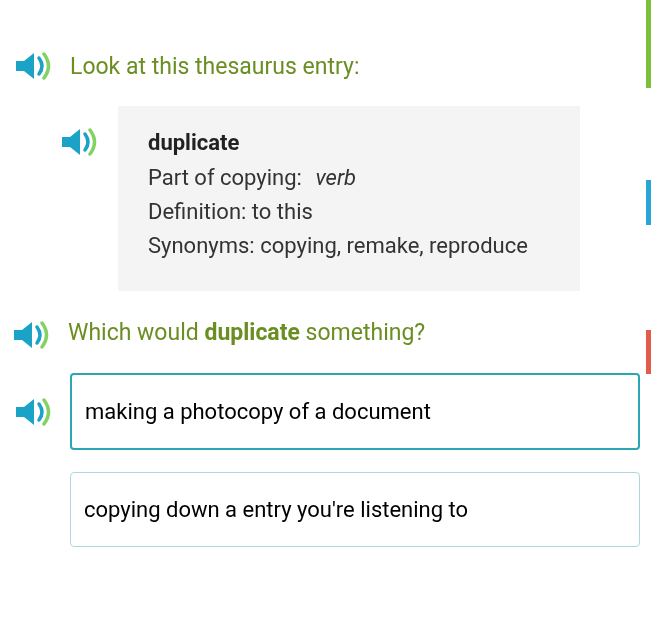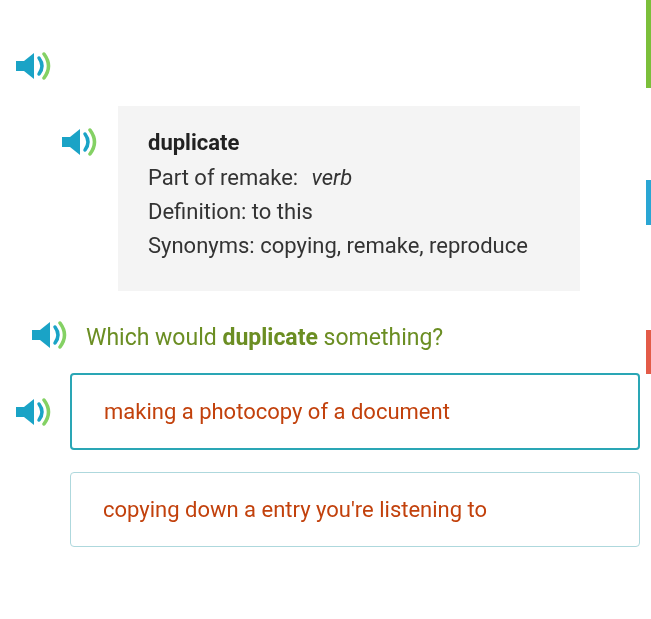--- a/index.html
+++ b/index.html
@@ -20,22 +20,22 @@
     padding: 50px 14px 0 14px;
     align-items: center;
   }
   .row-entry {
     display: flex;
     align-items: flex-start;
     gap: 18px;
     padding: 24px 0 0 60px;
   }
   .row-prompt2 {
-    padding: 28px 14px 0 30px;
-    align-items: flex-end;
+    padding: 28px 14px 0 12px;
+    align-items: flex-start;
   }
   .row-option {
     display: flex;
     align-items: center;
     gap: 16px;
     padding: 22px 8px 0 14px;
   }
   .speaker-icon {
     width: 40px;
     height: 32px;
@@ -64,23 +64,23 @@
   }
   .entry-line {
     font-size: 22px;
     color: #333;
     line-height: 1.55;
   }
   .italic { font-style: italic; margin-left: 8px; }
   .option-box {
     border: 1px solid #aed8dd;
     border-radius: 4px;
-    padding: 24px 32px;
+    padding: 24px 13px;
     font-size: 22px;
-    color: #c2410c;
+    color: #000000;
     width: 570px;
     cursor: pointer;
     background: #fff;
   }
   .option-box.selected {
     border: 2px solid #2aa6b5;
   }
   .spacer-icon {
     width: 40px;
     height: 32px;
@@ -120,34 +120,35 @@
 <div class="sidebar-red"></div>
 
 <div class="row row-prompt1">
   <span class="speaker-icon">
     <svg viewBox="0 0 40 32" width="40" height="32">
       <path d="M2 11 L10 11 L20 3 L20 29 L10 21 L2 21 Z" fill="#1aa3c6"></path>
       <path d="M25 8 Q31 16 25 24" stroke="#1aa3c6" stroke-width="3.5" fill="none" stroke-linecap="round"></path>
       <path d="M30 4 Q39 16 30 28" stroke="#84d164" stroke-width="3.5" fill="none" stroke-linecap="round"></path>
     </svg>
   </span>
+  <span class="prompt-text">Look at this thesaurus entry:</span>
 </div>
 
 <div class="row-entry">
   <span class="speaker-icon" style="margin-top:20px">
     <svg viewBox="0 0 40 32" width="40" height="32">
       <path d="M2 11 L10 11 L20 3 L20 29 L10 21 L2 21 Z" fill="#1aa3c6"></path>
       <path d="M25 8 Q31 16 25 24" stroke="#1aa3c6" stroke-width="3.5" fill="none" stroke-linecap="round"></path>
       <path d="M30 4 Q39 16 30 28" stroke="#84d164" stroke-width="3.5" fill="none" stroke-linecap="round"></path>
     </svg>
   </span>
   <div class="entry-box">
     <div class="entry-word">duplicate</div>
     <div class="entry-line">
-      <span>Part of remake: </span><span class="italic">verb</span>
+      <span>Part of copying: </span><span class="italic">verb</span>
     </div>
     <div class="entry-line">
       <span>Definition: </span><span>to this</span>
     </div>
     <div class="entry-line">
       <span>Synonyms: </span><span>copying, remake, reproduce</span>
     </div>
   </div>
 </div>
 

